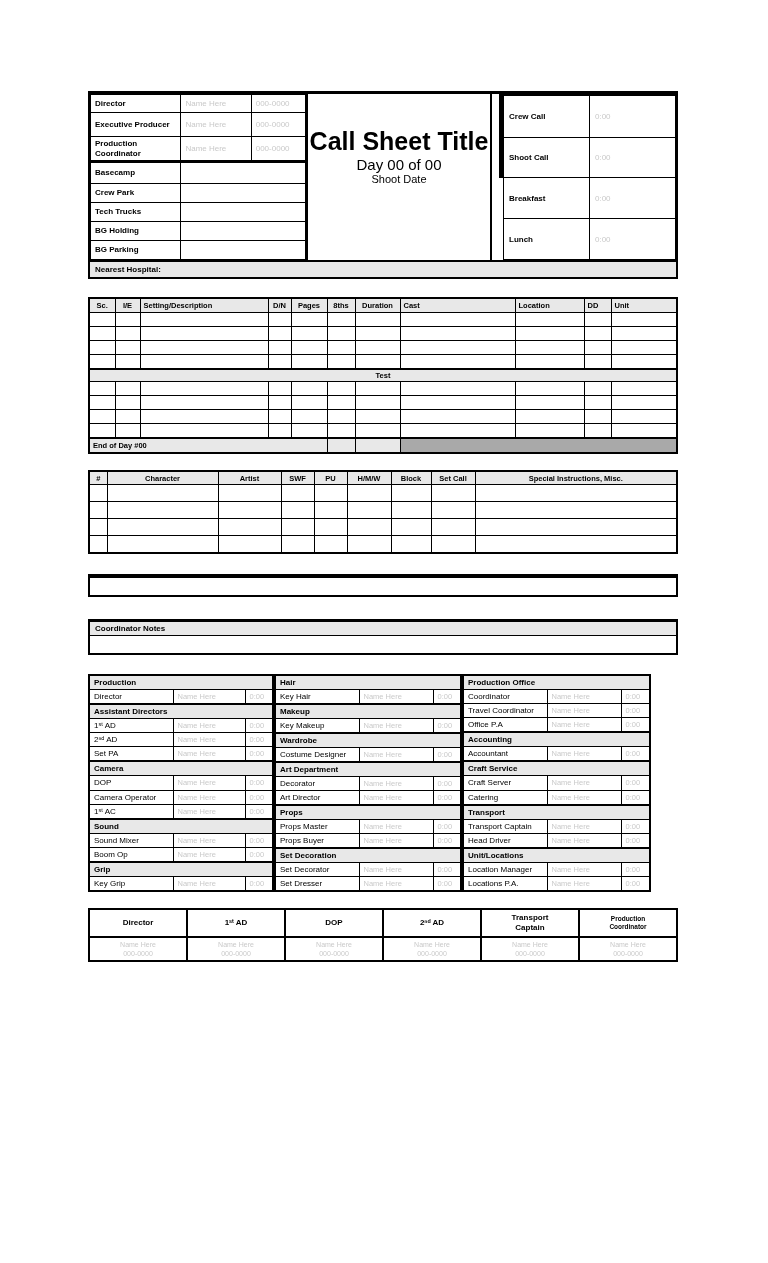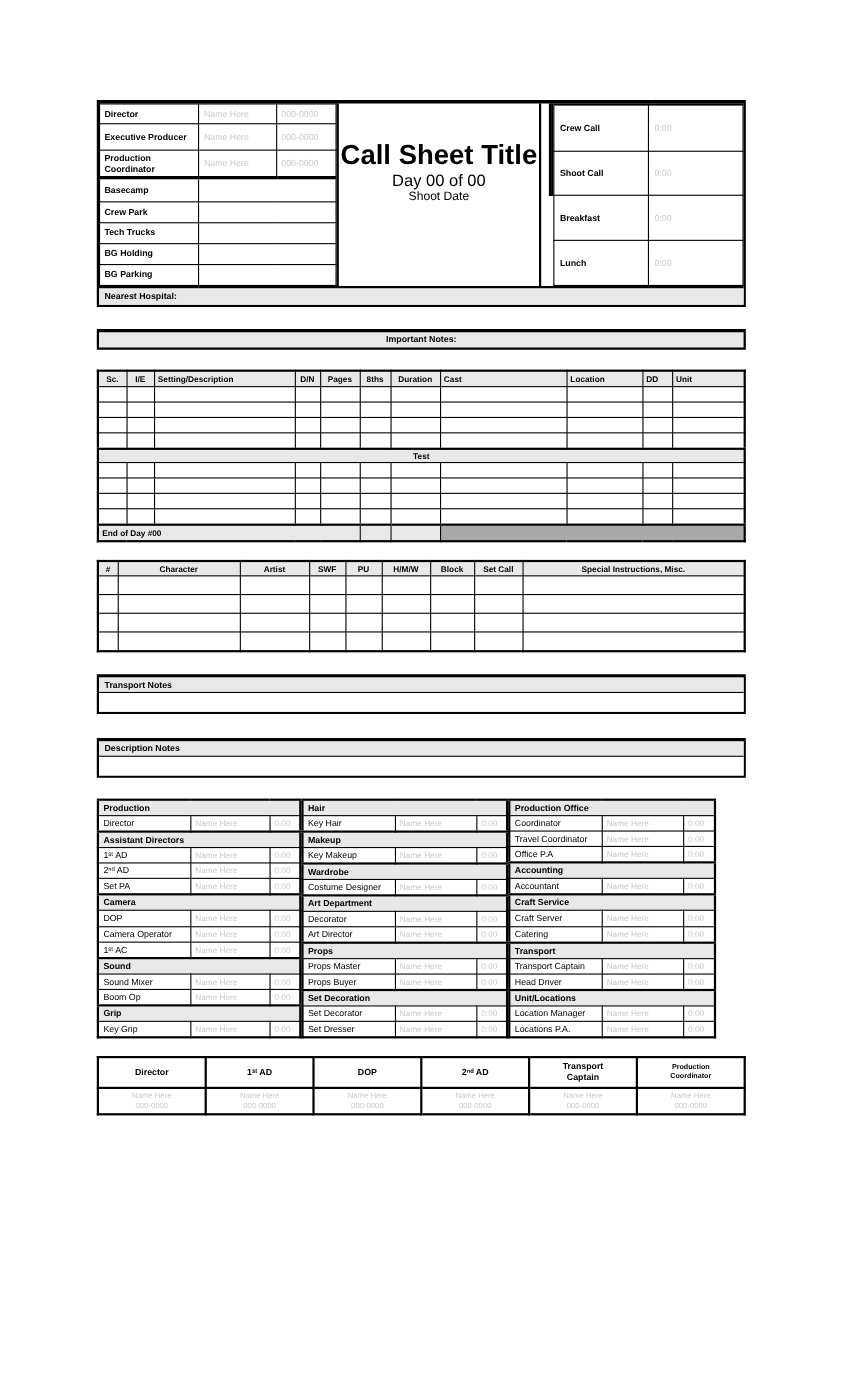--- a/index.html
+++ b/index.html
@@ -165,21 +165,20 @@
     <td class="lbl">Lunch</td>
     <td class="ph">0:00</td>
   </tr>
             </tbody>
         </table>
       </div>
     </div>
     <div class="hospital">Nearest Hospital:</div>
   </div>
 
-  <div class="notes-bar">Important Notes:</div>
 
   <table class="scene">
     <colgroup>
       <col style="width:26px">
         <col style="width:25px">
         <col style="width:128px">
         <col style="width:23px">
       <col style="width:36px">
         <col style="width:28px">
         <col style="width:45px">
@@ -394,25 +393,24 @@
           <td></td>
     <td></td>
           <td></td>
     <td></td>
   </tr>
       </tbody>
 
   </table>
 
   <div class="noteblk mt20">
-    <div class="bar">Transport Notes</div>
     <div class="bod"></div>
   </div>
   <div class="noteblk mt22">
-    <div class="bar">Description Notes</div>
+    <div class="bar">Coordinator Notes</div>
     <div class="bod"></div>
   </div>
 
   <div class="crew">
     <table>
       <colgroup>
           <col style="width:84px">
           <col style="width:72px">
           <col style="width:28px">
         </colgroup>

